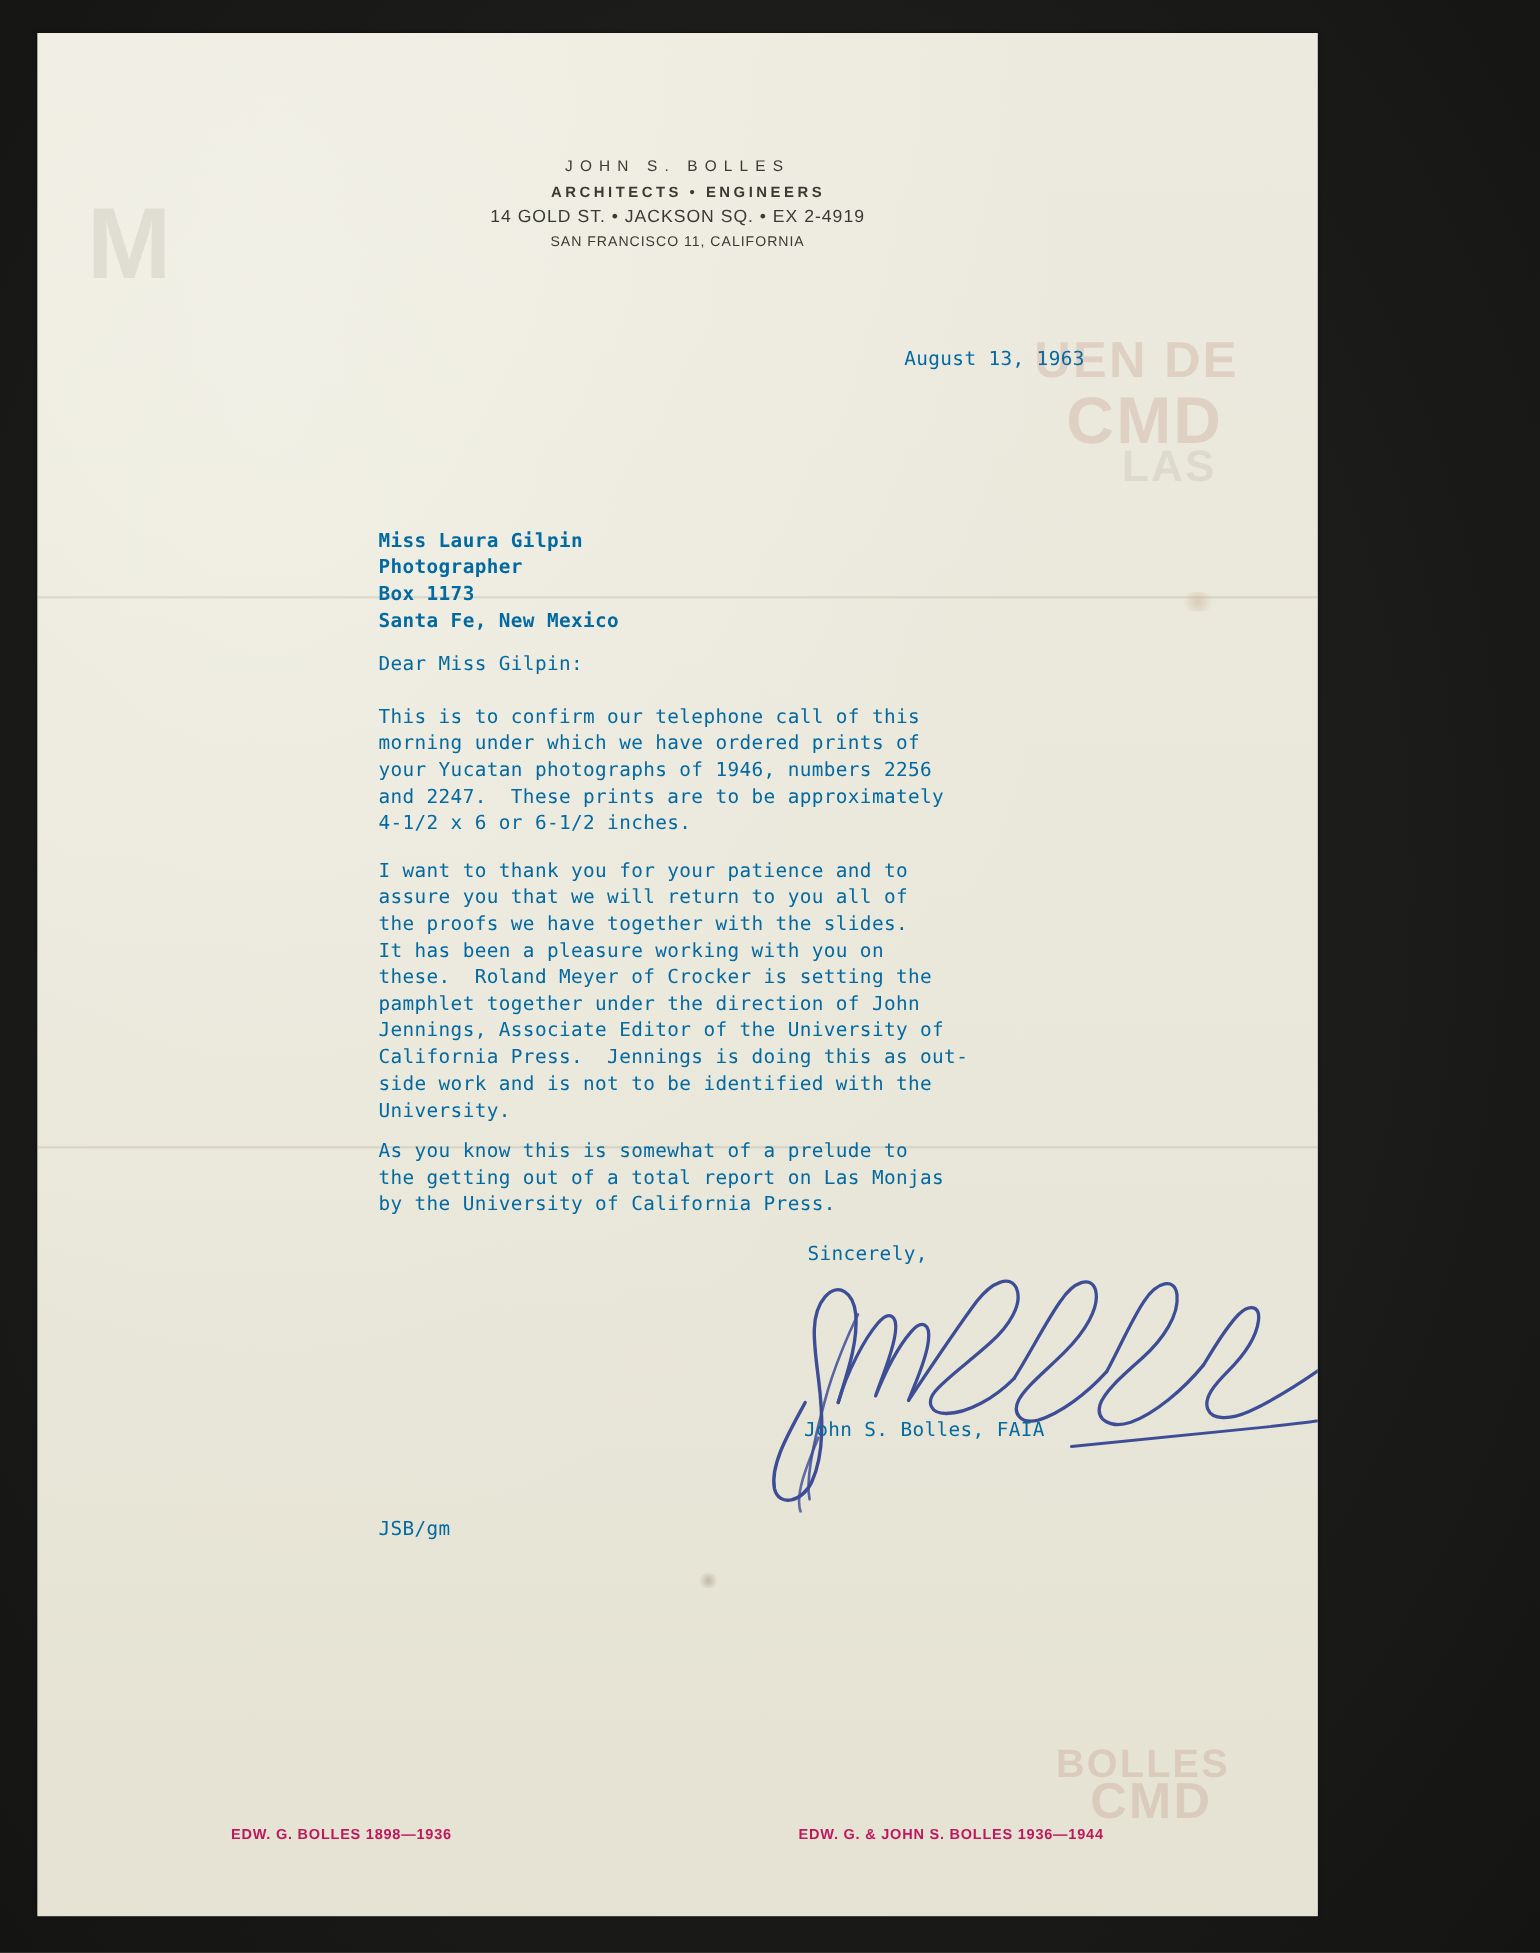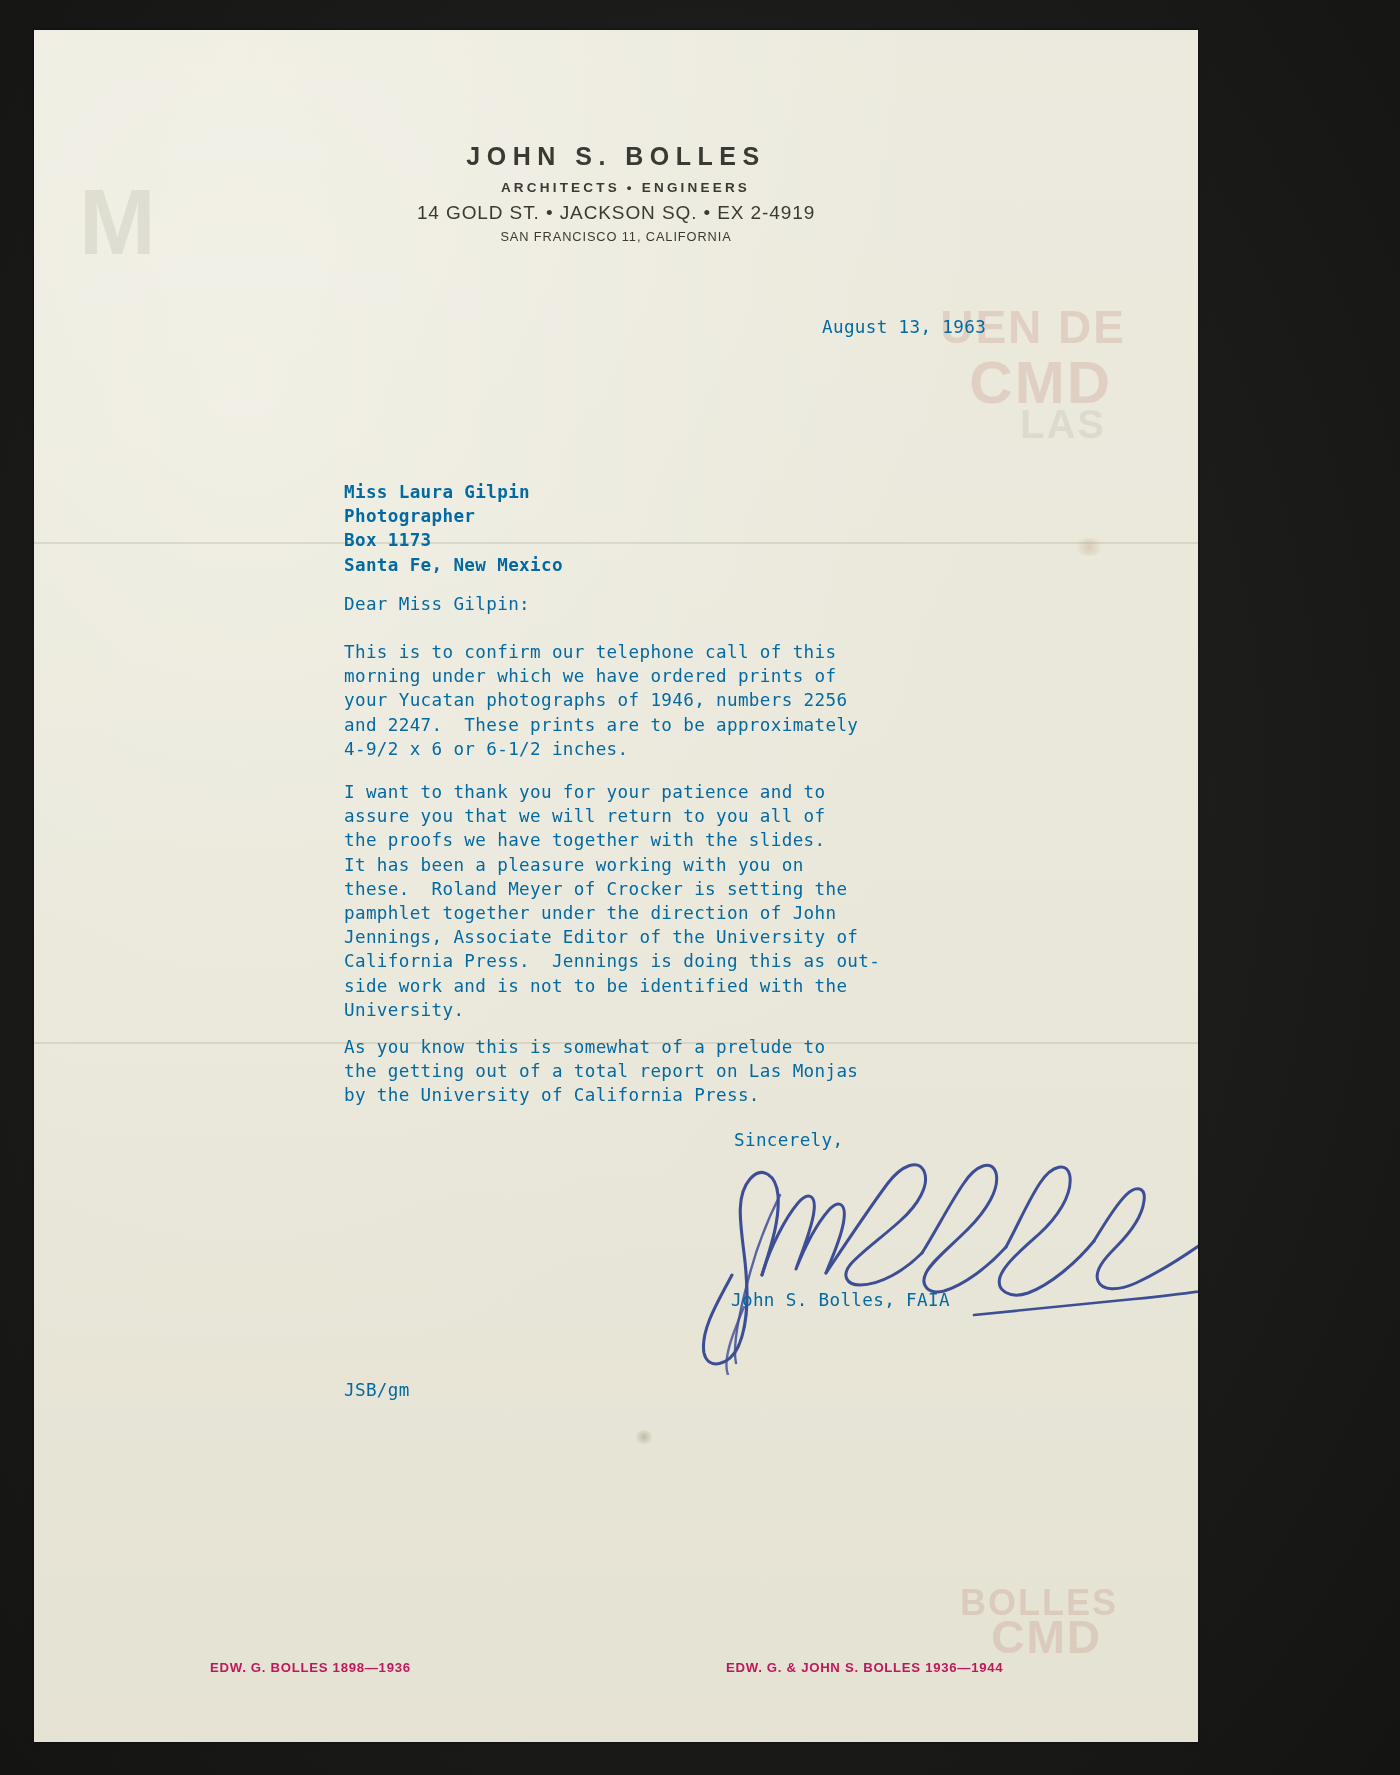--- a/index.html
+++ b/index.html
@@ -84,34 +84,34 @@
   
   #letterhead {
     position: absolute;
     top: 112px;
     left: 0;
     width: 100%;
     text-align: center;
     color: #3a3a34;
   }
   #letterhead .lh-name {
-    font-size: 25px;
+    font-size: 14px;
     letter-spacing: 6.5px;
-    font-weight: 700;
+    font-weight: 400;
     margin-bottom: 9px;
   }
   #letterhead .lh-disc {
     font-size: 13.5px;
     letter-spacing: 3.2px;
     font-weight: bold;
     margin-bottom: 7px;
     padding-left: 19px;
   }
   #letterhead .lh-addr {
-    font-size: 19px;
+    font-size: 16px;
     letter-spacing: 0.9px;
     margin-bottom: 5px;
   }
   #letterhead .lh-city {
     font-size: 12.8px;
     letter-spacing: 0.9px;
   }
 
   
   .typed {
@@ -198,21 +198,21 @@
 Photographer
 Box 1173
 Santa Fe, New Mexico</div>
 
     <div id="salutation" class="typed">Dear Miss Gilpin:</div>
 
     <div id="para-1" class="typed">This is to confirm our telephone call of this
 morning under which we have ordered prints of
 your Yucatan photographs of 1946, numbers 2256
 and 2247.  These prints are to be approximately
-4-9/2 x 6 or 6-1/2 inches.</div>
+4-1/2 x 6 or 6-1/2 inches.</div>
     <div id="para-2" class="typed">I want to thank you for your patience and to
 assure you that we will return to you all of
 the proofs we have together with the slides.
 It has been a pleasure working with you on
 these.  Roland Meyer of Crocker is setting the
 pamphlet together under the direction of John
 Jennings, Associate Editor of the University of
 California Press.  Jennings is doing this as out-
 side work and is not to be identified with the
 University.</div>

